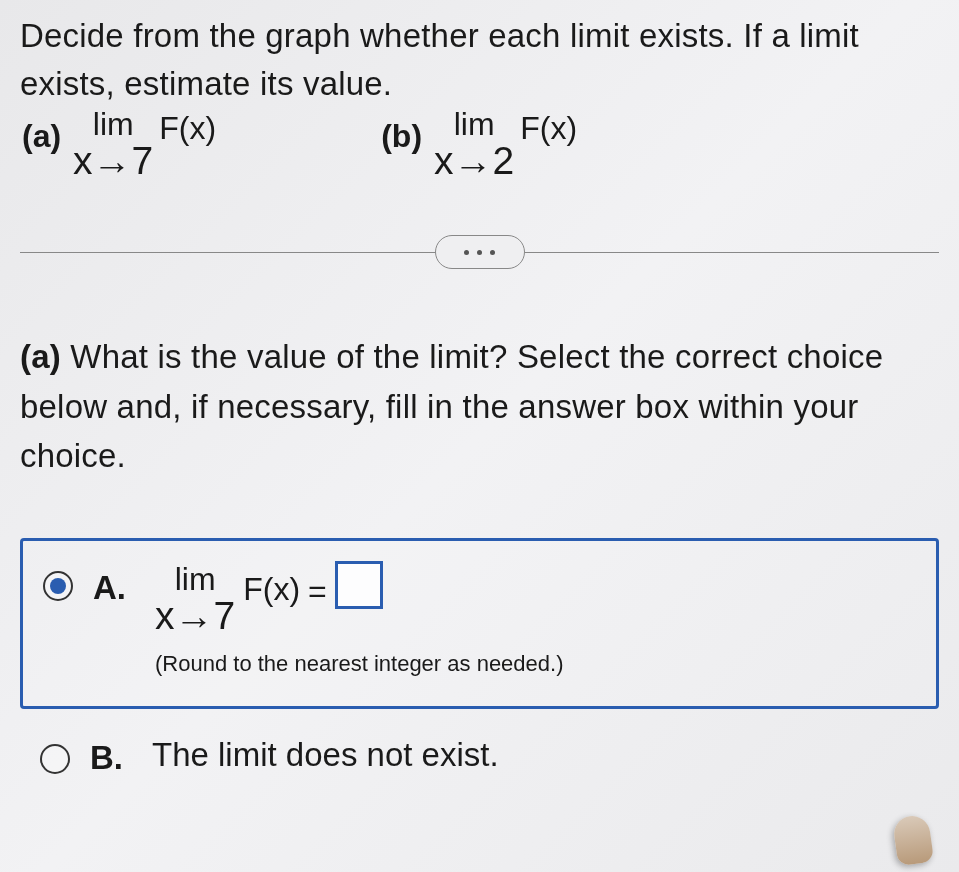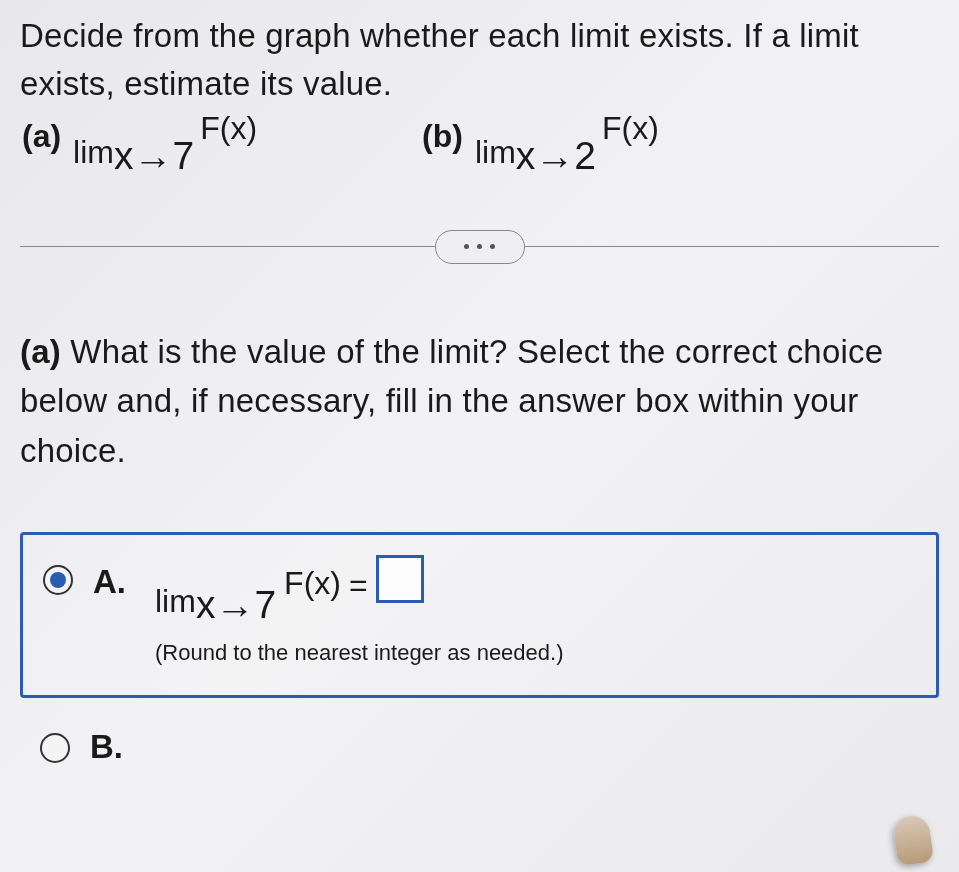--- a/index.html
+++ b/index.html
@@ -38,22 +38,23 @@
       font-weight: bold;
       padding-top: 10px;
     }
     .limit-expr {
       display: flex;
       align-items: flex-start;
       gap: 6px;
     }
     .lim-stack {
       display: flex;
+      flex-direction: column;
+      align-items: center;
       line-height: 1.05;
-      margin-top: 28px;
     }
     .lim-top {
       font-size: 32px;
     }
     .lim-bottom {
       font-size: 39px;
     }
     .fx {
       font-size: 32px;
       padding-top: 2px;
@@ -240,15 +241,16 @@
         <span class="answer-box"></span>
       </div>
       <div class="hint">(Round to the nearest integer as needed.)</div>
     </div>
   </div>
 </div>
 
 <div class="choice-b-row">
   <div class="radio"></div>
   <div class="choice-letter">B.</div>
+  <div class="choice-b-text">The limit does not exist.</div>
 </div>
 
 <div class="finger"></div>
 
 </body></html>

